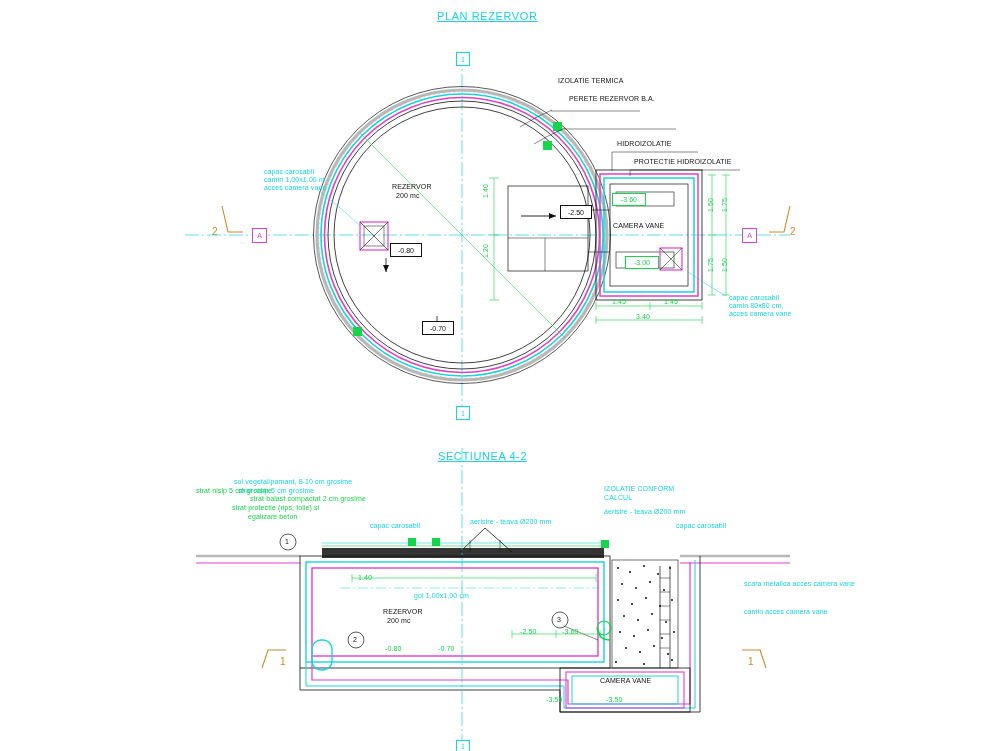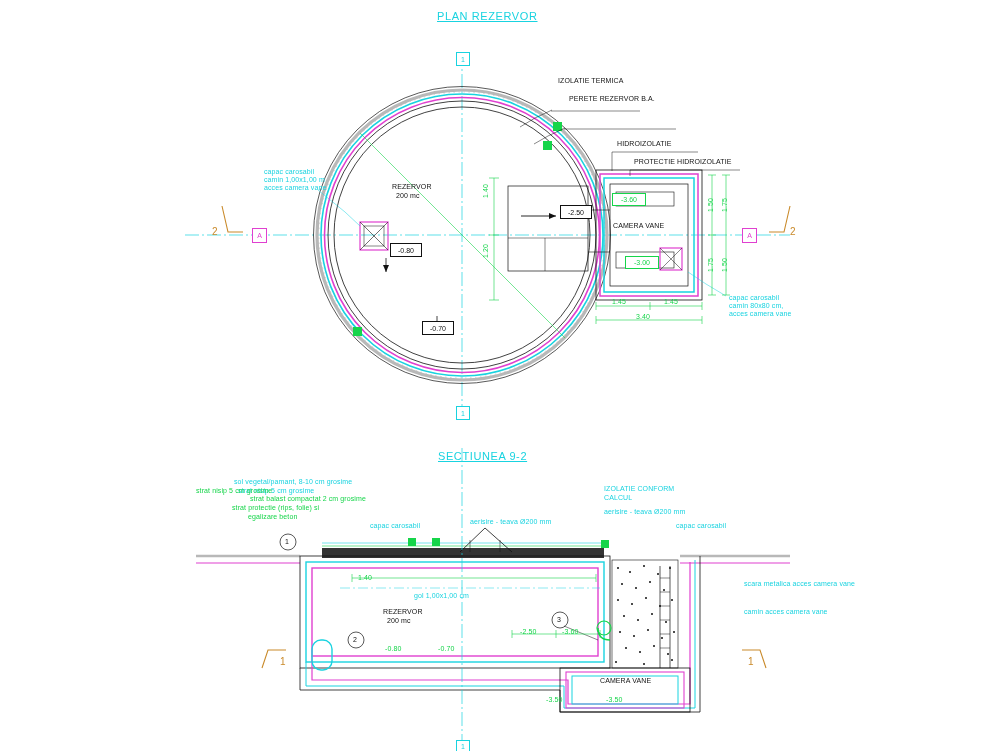--- a/index.html
+++ b/index.html
@@ -251,21 +251,21 @@
 <div class="lbl gn" style="left:721px;top:212px;transform:rotate(-90deg);transform-origin:left top;">1.75</div>
 <div class="lbl gn" style="left:721px;top:272px;transform:rotate(-90deg);transform-origin:left top;">1.50</div>
 
 <div class="box" style="left:456px;top:52px;width:12px;height:12px;color:#19d3e0;border-color:#19d3e0;">1</div>
 <div class="box" style="left:456px;top:406px;width:12px;height:12px;color:#19d3e0;border-color:#19d3e0;">1</div>
 <div class="lbl" style="left:212px;top:228px;font-size:10px;color:#c98a2a;">2</div>
 <div class="lbl" style="left:790px;top:228px;font-size:10px;color:#c98a2a;">2</div>
 <div class="box" style="left:252px;top:228px;width:13px;height:13px;color:#e040d0;border-color:#e040d0;">A</div>
 <div class="box" style="left:742px;top:228px;width:13px;height:13px;color:#e040d0;border-color:#e040d0;">A</div>
 
-<div class="lbl title" style="left:438px;top:452px;">SECTIUNEA  9-2</div>
+<div class="lbl title" style="left:438px;top:452px;">SECTIUNEA  4-2</div>
 
 <div class="lbl cy" style="left:234px;top:478px;">sol vegetal/pamant, 8-10 cm grosime</div>
 <div class="lbl cy" style="left:238px;top:487px;">strat nisip 5 cm grosime</div>
 <div class="lbl gn" style="left:250px;top:495px;">strat balast compactat 2 cm grosime</div>
 <div class="lbl gn" style="left:196px;top:487px;">strat nisip 5 cm grosime</div>
 <div class="lbl gn" style="left:232px;top:504px;">strat protectie (rips, folie) si</div>
 <div class="lbl gn" style="left:248px;top:513px;">egalizare beton</div>
 
 <div class="lbl cy" style="left:604px;top:485px;">IZOLATIE CONFORM</div>
 <div class="lbl cy" style="left:604px;top:494px;">CALCUL</div>

